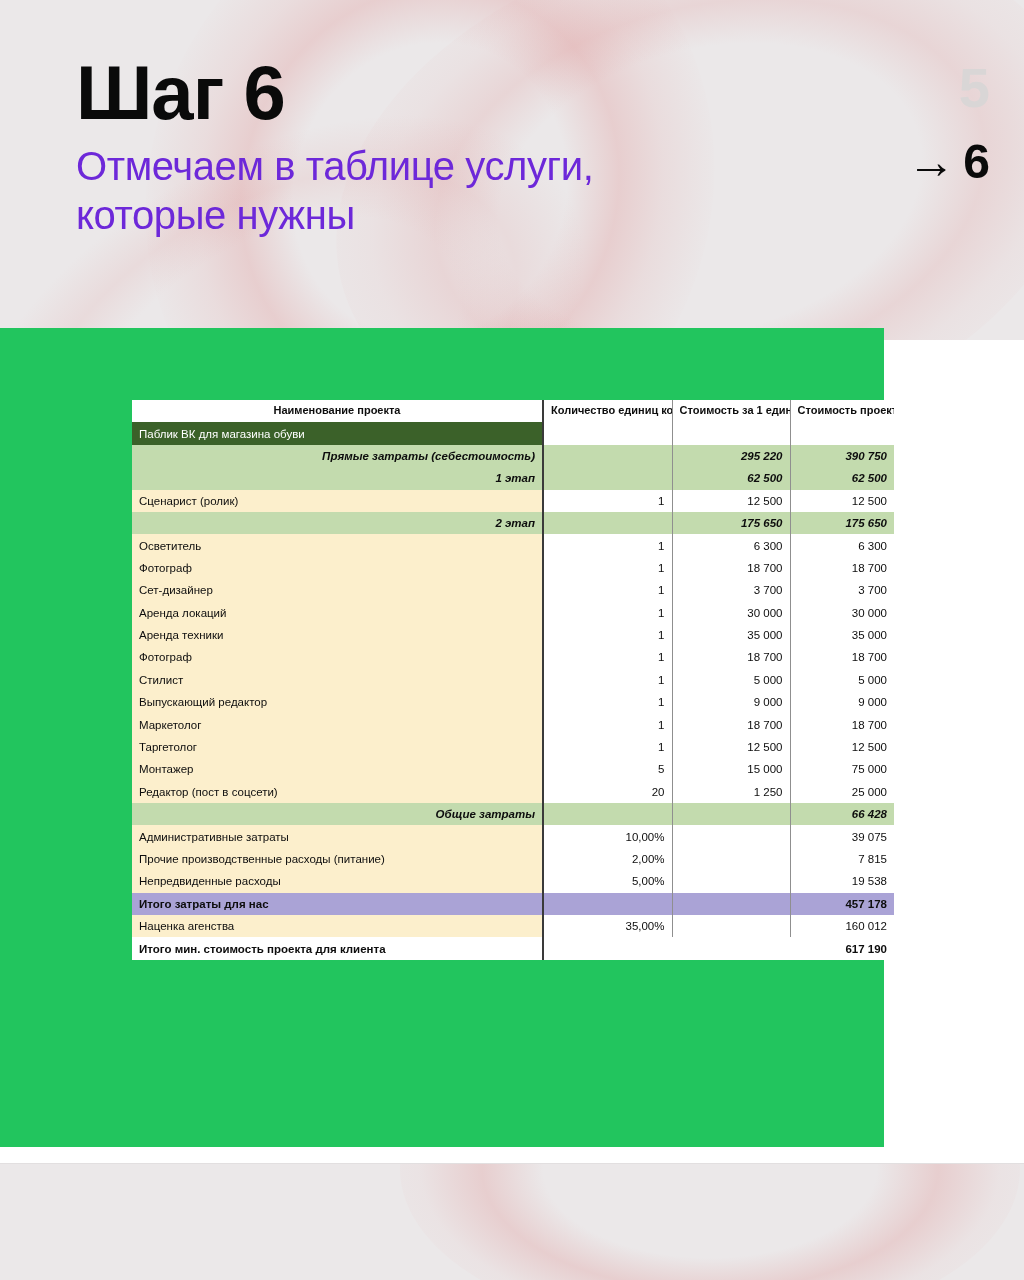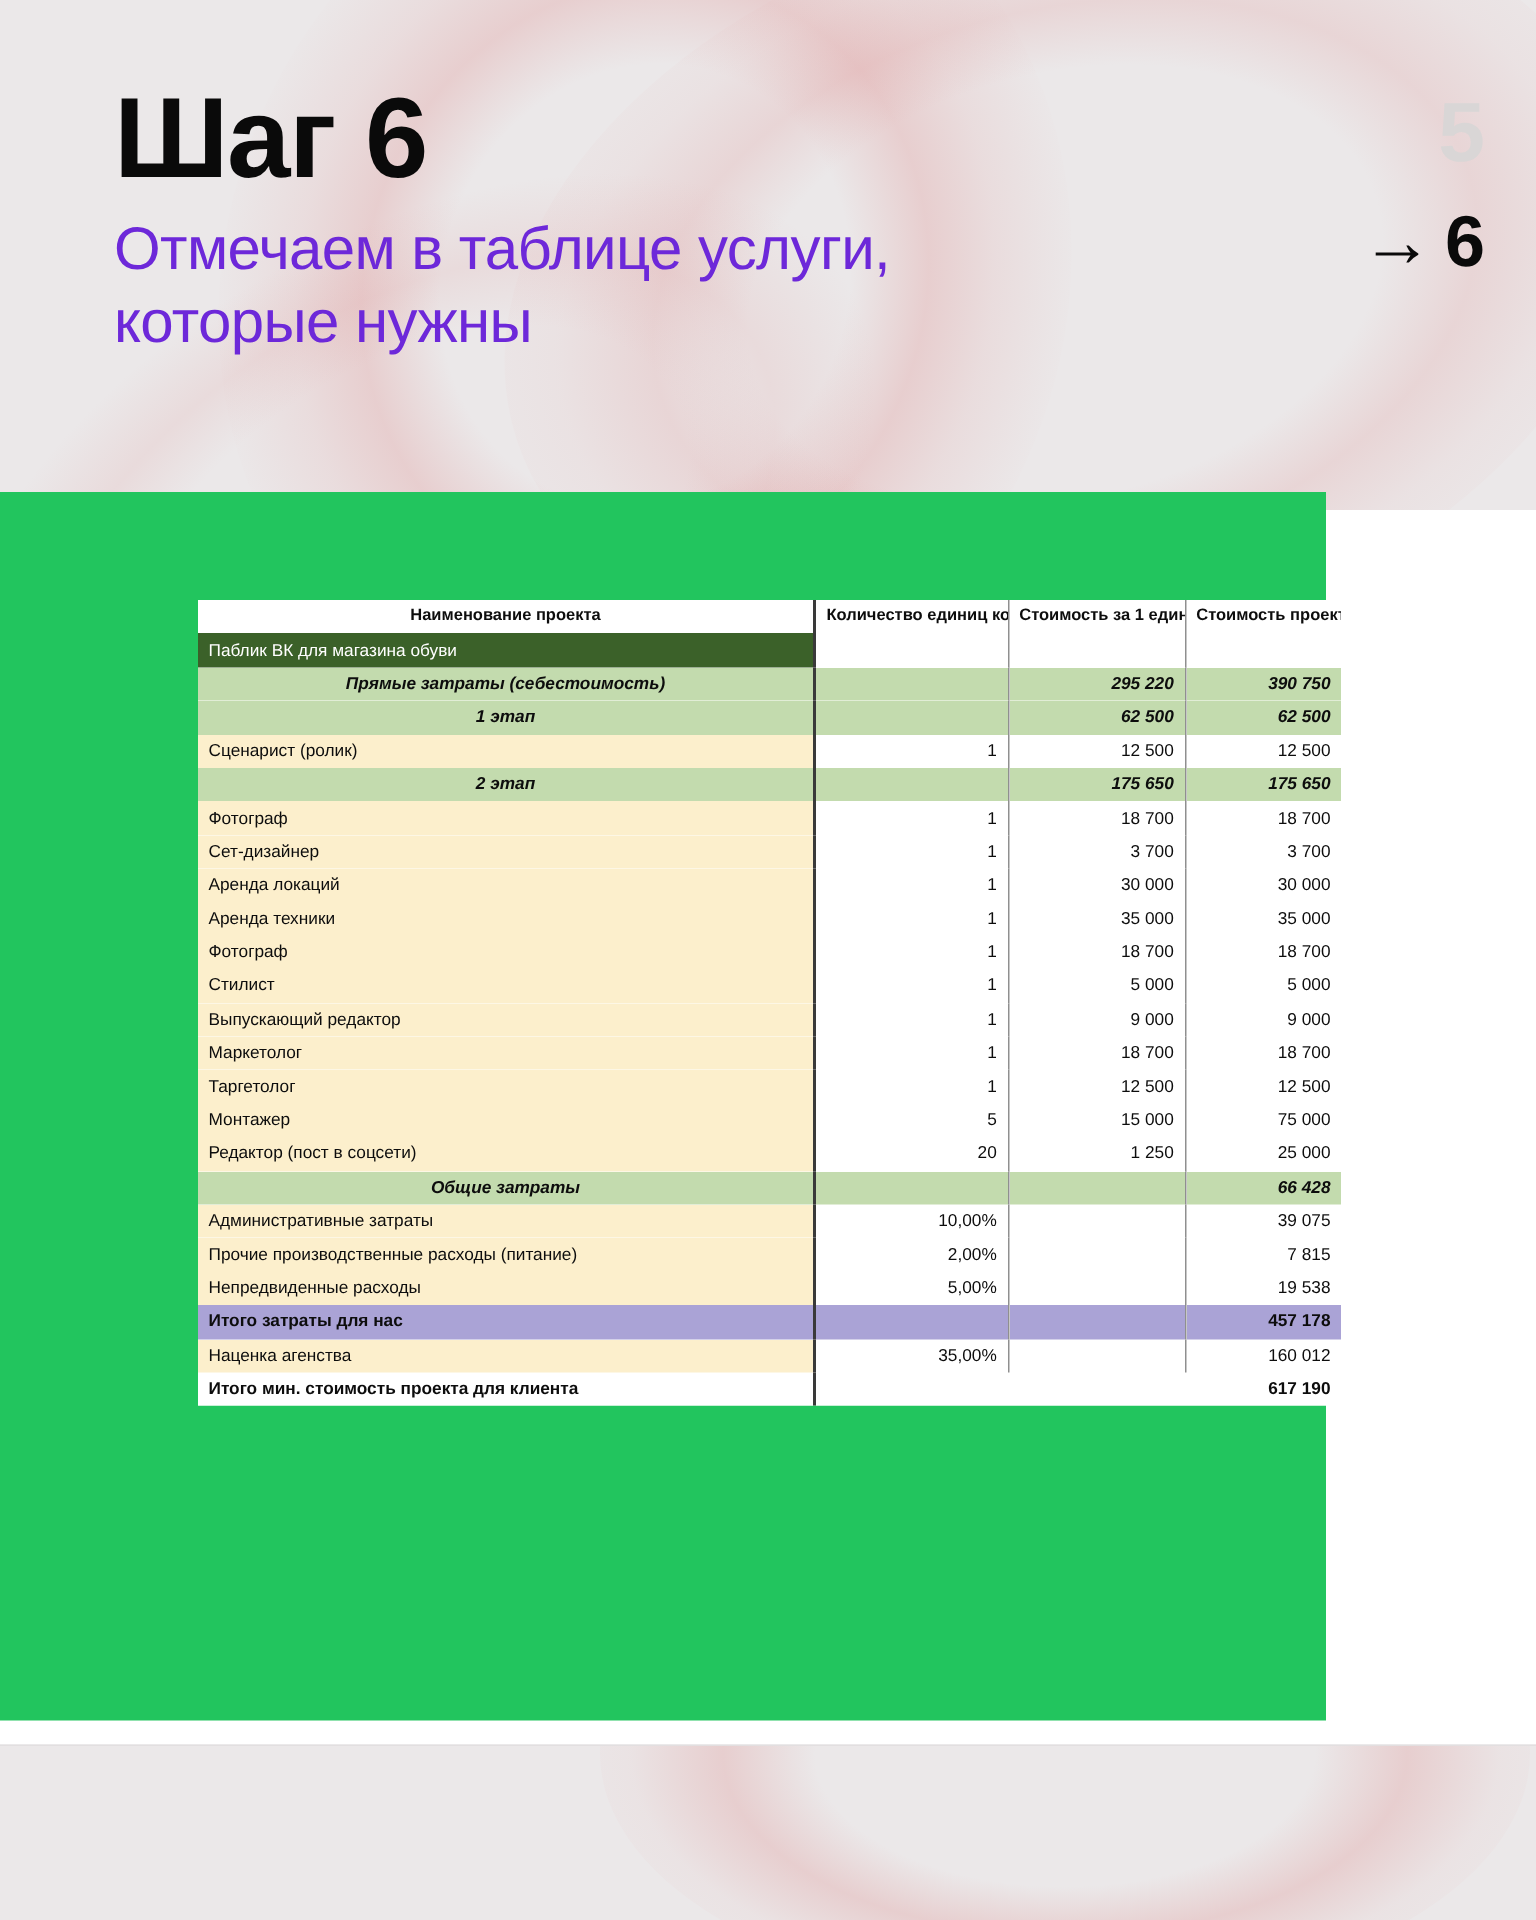--- a/index.html
+++ b/index.html
@@ -167,21 +167,21 @@
     background: #ffffff;
   }
   tr.r-project td.cell-name {
     background: #3b6129;
     color: #ffffff;
     font-weight: normal;
     text-align: left;
     padding-left: 5px;
   }
   tr.r-group td  { background: #c3dbae; font-weight: bold; font-style: italic; }
-  tr.r-group td.cell-name { text-align: center; margin-top: 19px; }
+  tr.r-group td.cell-name { text-align: right; margin-top: 19px; }
   tr.r-item td   { background: #ffffff; }
   tr.r-item td.cell-name { background: #fcefcc; text-align: left; }
   tr.r-total td  { background: #aaa3d6; font-weight: bold; }
   tr.r-total td.cell-name { text-align: left; padding-left: 9px; }
   tr.r-final td  { background: #ffffff; font-weight: bold; }
   tr.r-final td.cell-name { text-align: left; padding-left: 5px; }
 
   td.cell-qty, td.cell-unit, td.cell-total { text-align: right; }
   tr.r-group td.cell-unit, tr.r-group td.cell-total { text-align: right; padding-right: 10px; }
 
@@ -260,20 +260,26 @@
           <td class="cell-unit vl-thin">12 500</td>
           <td class="cell-total vl-thin">12 500</td>
         </tr>
         <tr class="r-group">
           <td class="cell-name">2 этап</td>
           <td class="cell-qty vl-thick"></td>
           <td class="cell-unit vl-thin">175 650</td>
           <td class="cell-total vl-thin">175 650</td>
         </tr>
         <tr class="r-item">
+          <td class="cell-name">Осветитель</td>
+          <td class="cell-qty vl-thick">1</td>
+          <td class="cell-unit vl-thin">6 300</td>
+          <td class="cell-total vl-thin">6 300</td>
+        </tr>
+        <tr class="r-item">
           <td class="cell-name">Фотограф</td>
           <td class="cell-qty vl-thick">1</td>
           <td class="cell-unit vl-thin">18 700</td>
           <td class="cell-total vl-thin">18 700</td>
         </tr>
         <tr class="r-item">
           <td class="cell-name">Сет-дизайнер</td>
           <td class="cell-qty vl-thick">1</td>
           <td class="cell-unit vl-thin">3 700</td>
           <td class="cell-total vl-thin">3 700</td>

